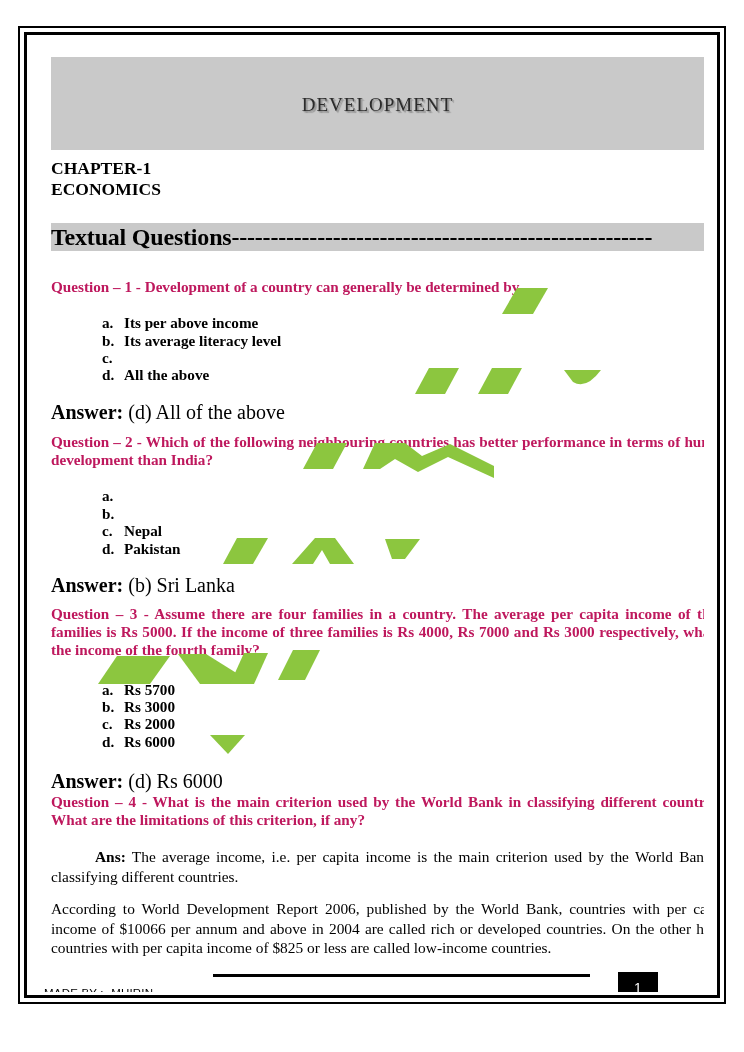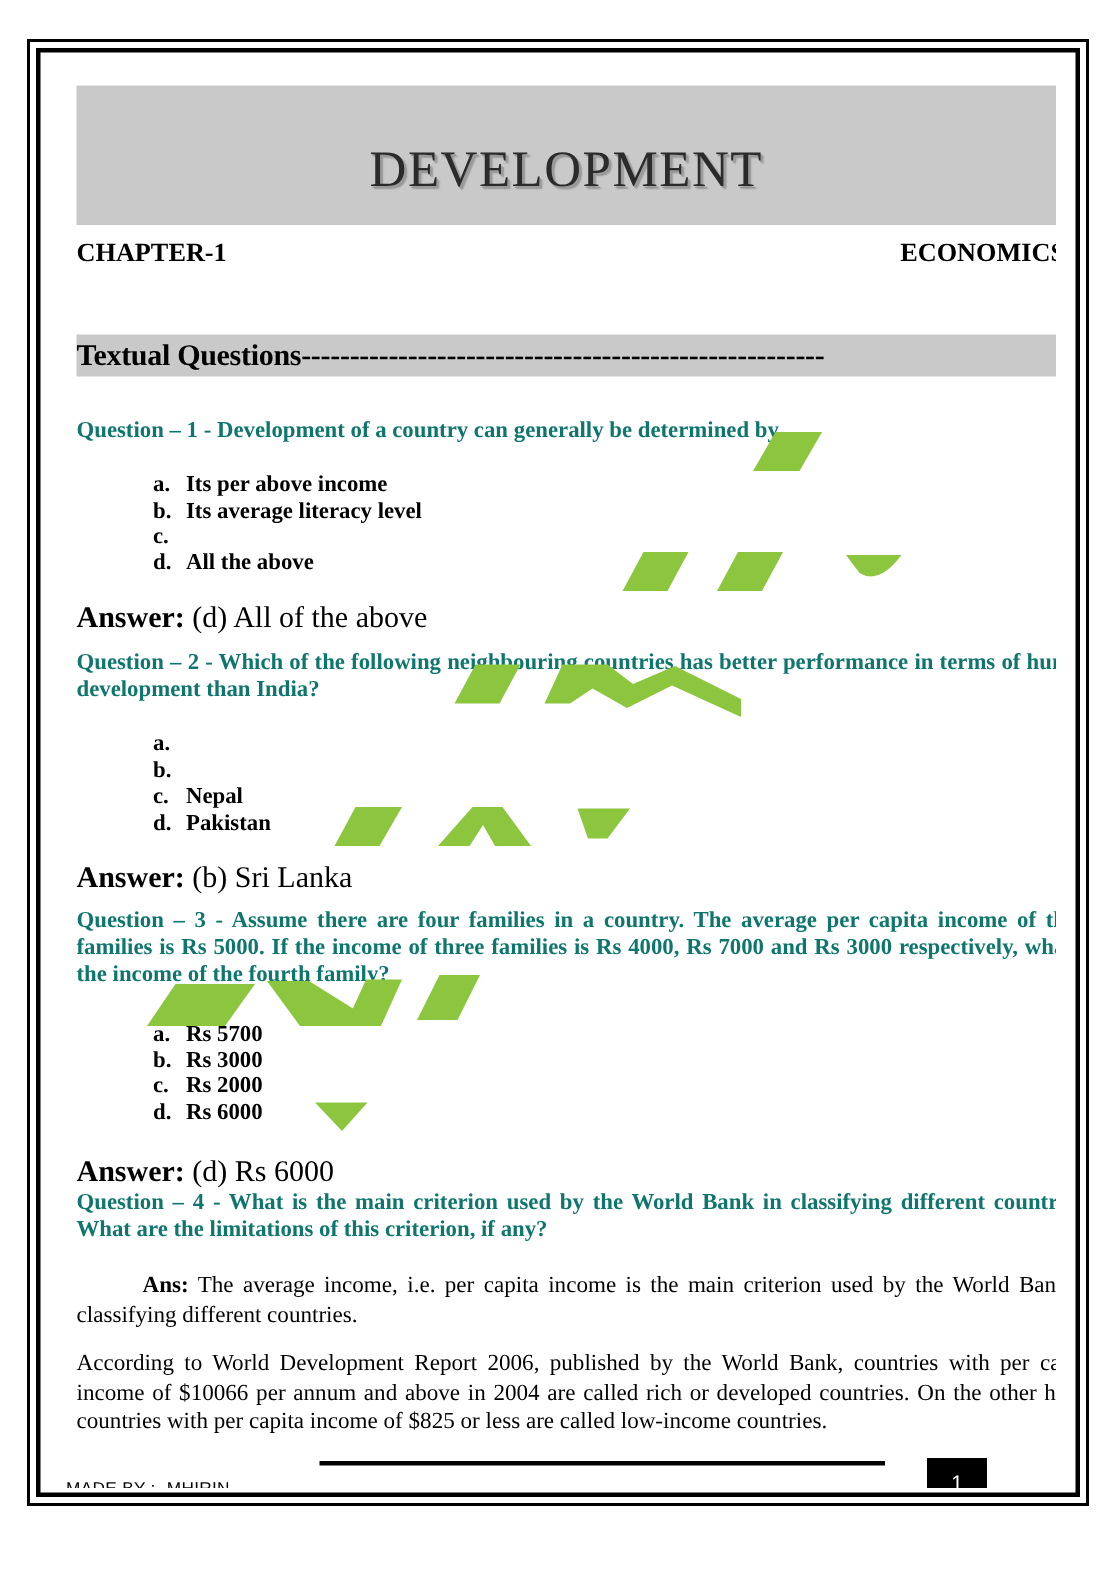--- a/index.html
+++ b/index.html
@@ -63,72 +63,73 @@
   }
   .banner-title {
     position: absolute;
     left: 0;
     top: 0;
     width: 653px;
     height: 93px;
     display: flex;
     align-items: flex-end;
     justify-content: center;
-    padding-bottom: 17px;
+    padding-bottom: 34px;
     box-sizing: border-box;
     font-family: "Liberation Serif", "DejaVu Serif", serif;
-    font-size: 34px;
+    font-size: 19px;
     font-variant: small-caps;
     font-weight: 400;
     letter-spacing: 1px;
     color: #2b2b2b;
     text-shadow: 1px 1px 0 #9a9a9a, 2px 2px 1px rgba(0,0,0,0.25);
   }
 
   
   .chapter-row {
     position: absolute;
     left: 21px;
     top: 120px;
     width: 659px;
     display: flex;
     justify-content: space-between;
     font-weight: bold;
     font-size: 17.5px;
     color: #000;
+    flex-direction: column;
   }
 
   
   .section-band {
     position: absolute;
     left: 21px;
     top: 185px;
     width: 665px;
     height: 28px;
     background: #c9c9c9;
     overflow: hidden;
     white-space: nowrap;
   }
   .section-band-text {
     display: block;
     font-weight: bold;
-    font-size: 20px;
+    font-size: 24px;
     line-height: 28px;
     color: #000;
     letter-spacing: -0.2px;
   }
 
   
   .qblock { position: absolute; left: 21px; width: 679px; }
 
   .qtext {
     font-weight: bold;
     font-size: 15.2px;
     line-height: 18.2px;
-    color: #0f766e;
+    color: #be185d;
     text-align: justify;
     text-justify: inter-word;
   }
 
   .options {
     margin: 0;
     padding: 0;
     list-style: none;
     font-weight: bold;
     font-size: 15.2px;

